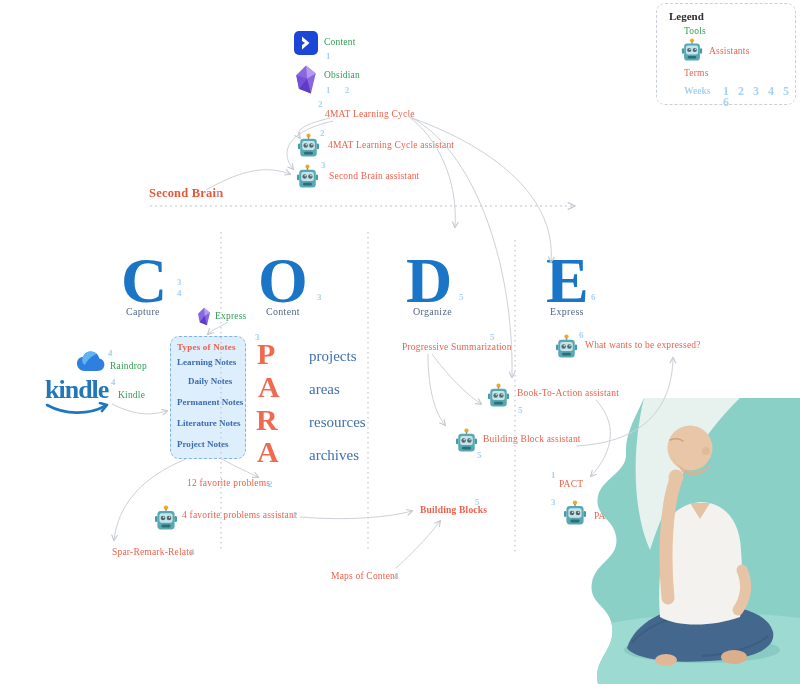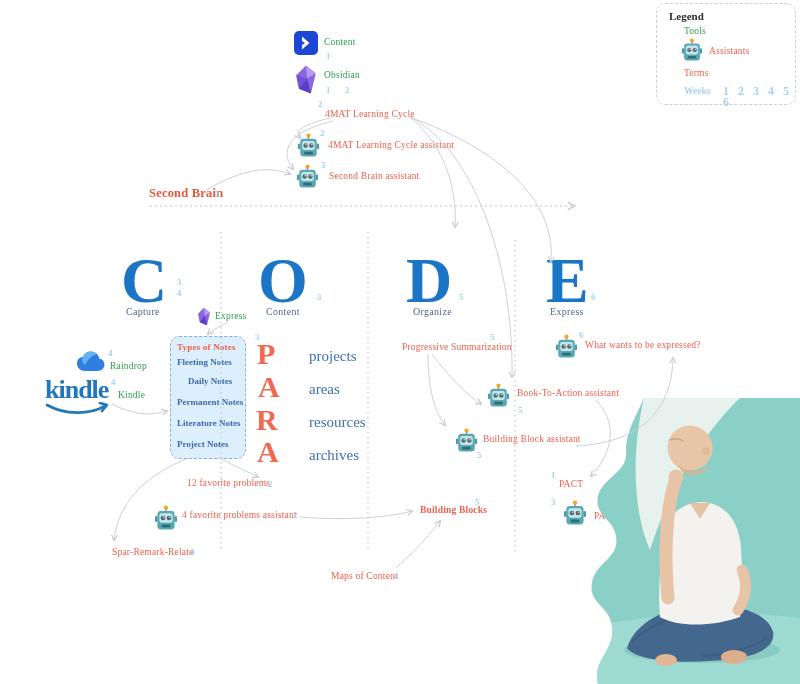--- a/index.html
+++ b/index.html
@@ -144,21 +144,21 @@
 
   <svg class="abs" style="left:196px;top:306px" width="16" height="21" viewBox="0 0 24 28">
     <path d="M12,1 L21,8.5 L16.5,27 L5.5,22.5 L3,10 Z" fill="#8a66e0"></path>
     <path d="M12,1 L21,8.5 L13,13 Z" fill="#b49af2"></path>
     <path d="M5.5,22.5 L13,13 L16.5,27 Z" fill="#5c3cc8"></path>
   </svg>
   <div class="abs lbl tool" style="left:215px;top:311px">Express</div>
 
   <div class="abs notes-box">
     <div class="abs lbl term" style="left:6px;top:5px;font-size:9px;font-weight:700">Types of Notes</div>
-    <div class="abs note-item" style="left:6px;top:20px">Fleeting Notes</div>
+    <div class="abs note-item" style="left:6px;top:20px">Learning Notes</div>
     <div class="abs note-item" style="left:17px;top:39px">Daily Notes</div>
     <div class="abs note-item" style="left:6px;top:60px">Permanent Notes</div>
     <div class="abs note-item" style="left:6px;top:81px">Literature Notes</div>
     <div class="abs note-item" style="left:6px;top:102px">Project Notes</div>
   </div>
 
   <div class="abs wk" style="left:255px;top:332px">3</div>
   <div class="abs para-letter" style="left:257px;top:340px">P</div>
   <div class="abs para-label" style="left:309px;top:348px">projects</div>
   <div class="abs para-letter" style="left:258px;top:373px">A</div>

